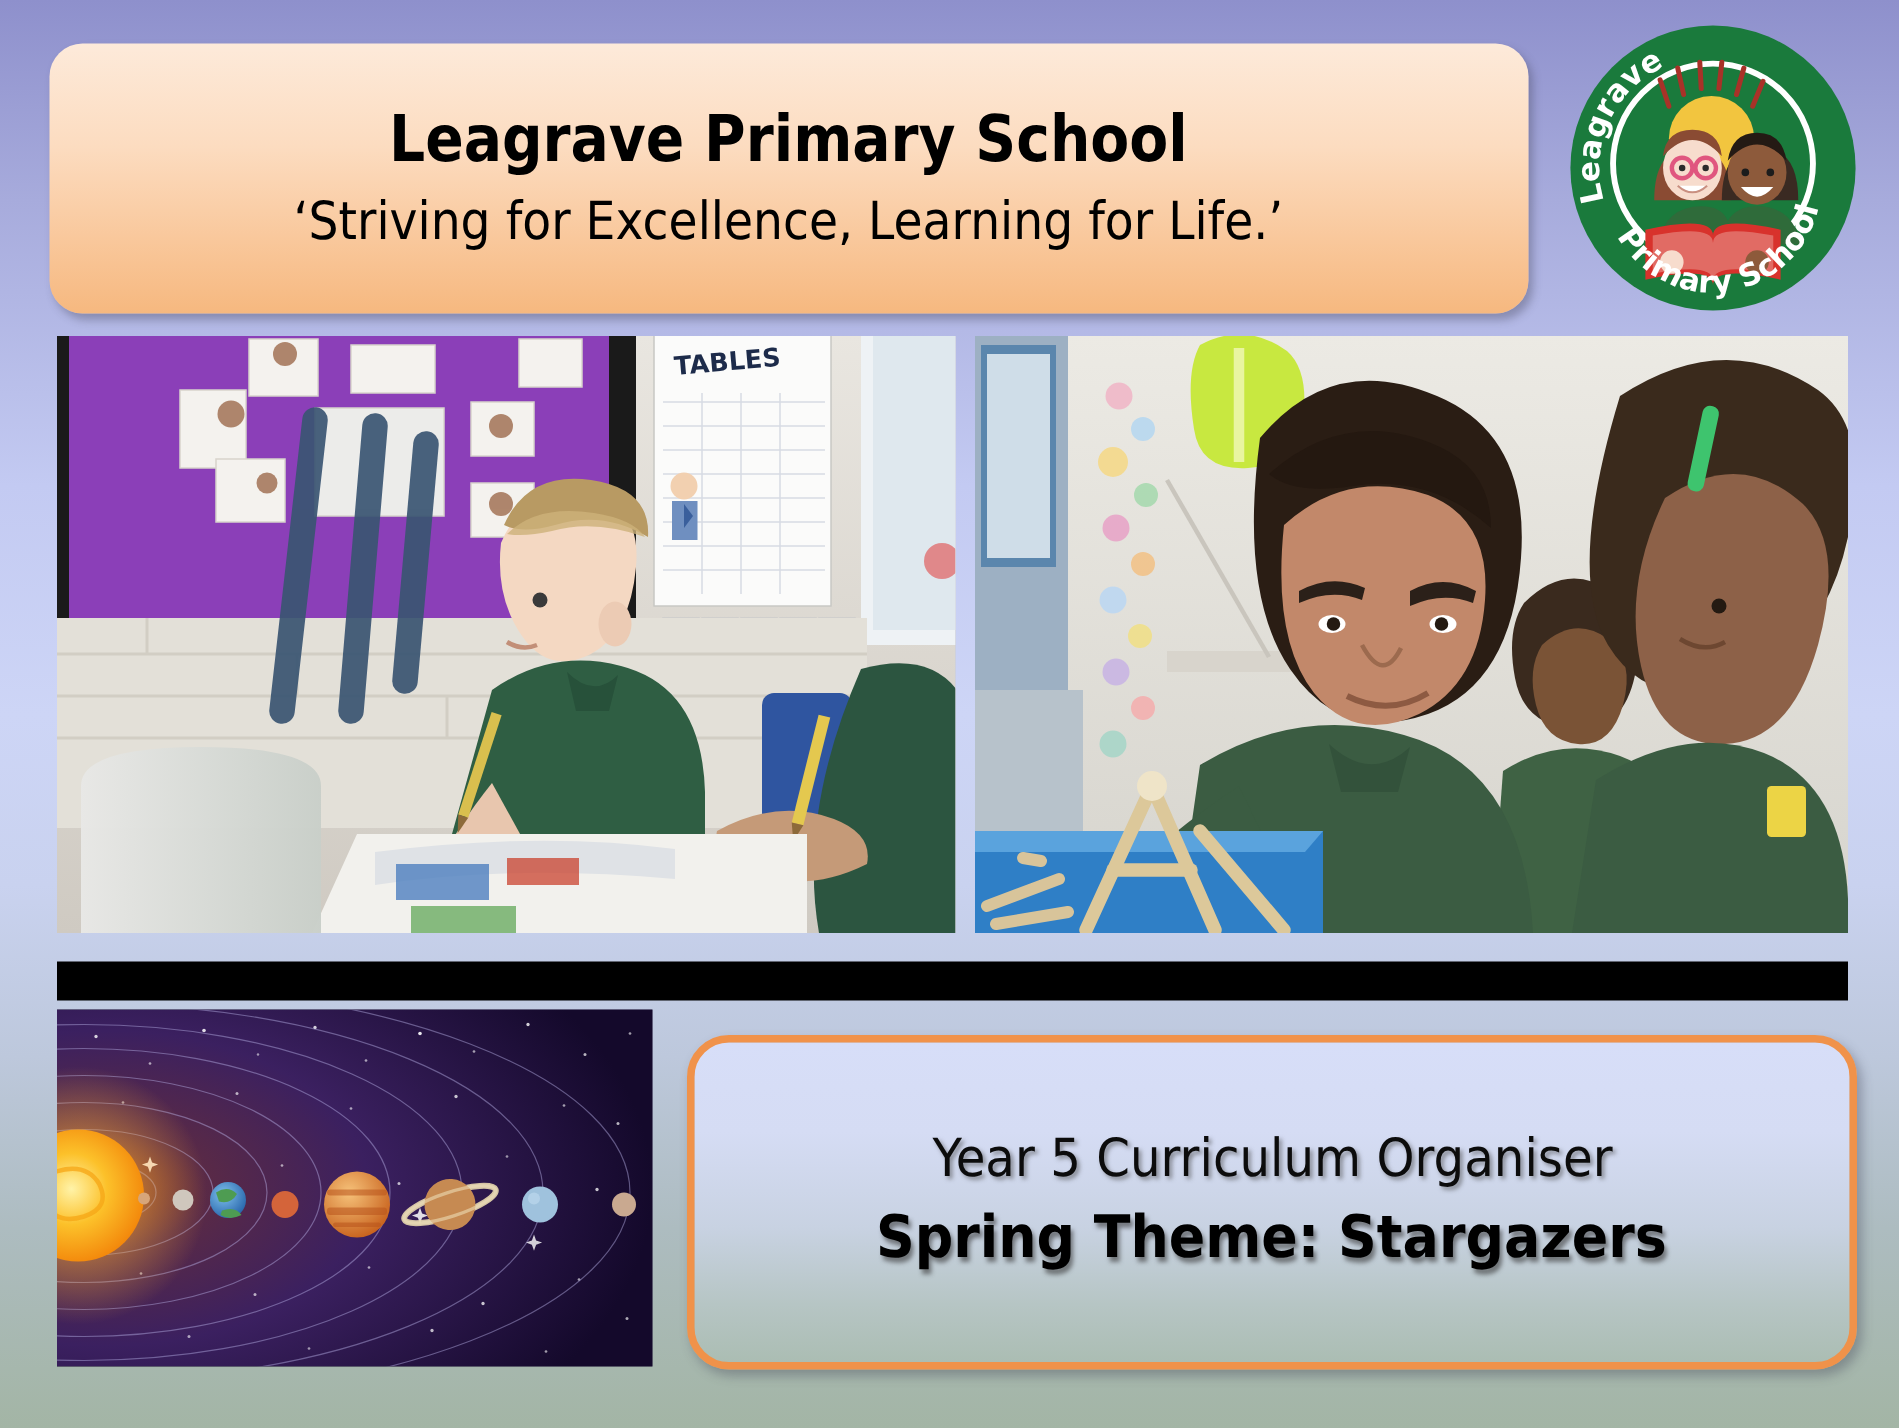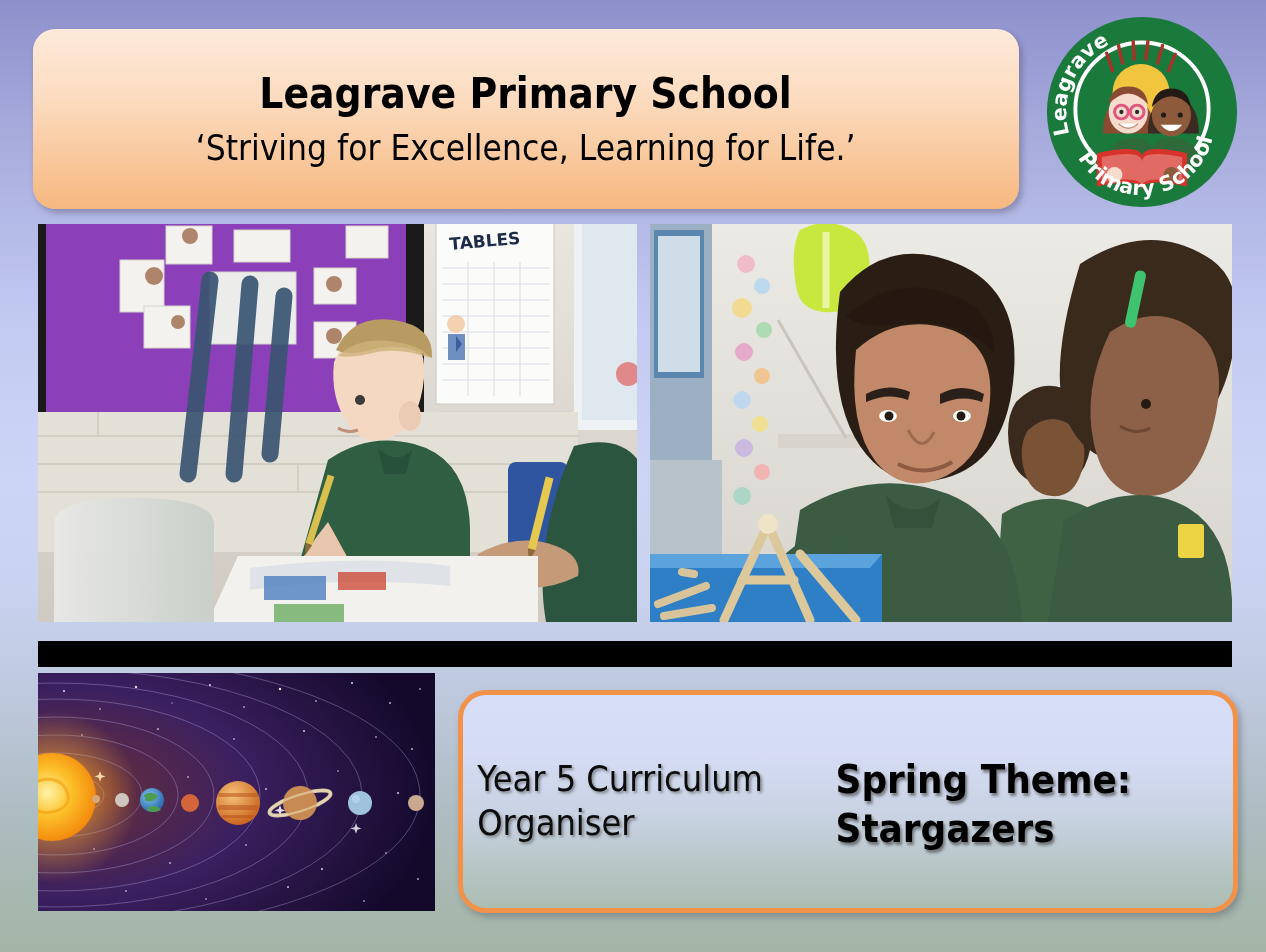--- a/index.html
+++ b/index.html
@@ -110,21 +110,21 @@
     position: absolute;
     left: 458px;
     top: 690px;
     width: 780px;
     height: 223px;
     border: 5px solid #f0924a;
     border-radius: 28px;
     background: linear-gradient(to bottom, #d7def8 0%, #d5dcf4 28%, #c8d2e2 58%, #b6c5c4 82%, #abbdb3 100%);
     box-shadow: 3px 4px 7px rgba(60,60,80,0.35);
     display: flex;
-    flex-direction: row;
+    flex-direction: column;
     align-items: center;
     justify-content: center;
   }
   .caption-line1 {
     font-size: 35px;
     font-weight: normal;
     color: #0c0c0c;
     text-shadow: 2px 2px 3px rgba(70,70,70,0.55);
     font-family: "DejaVu Sans", sans-serif;
     transform: scaleX(0.92);

